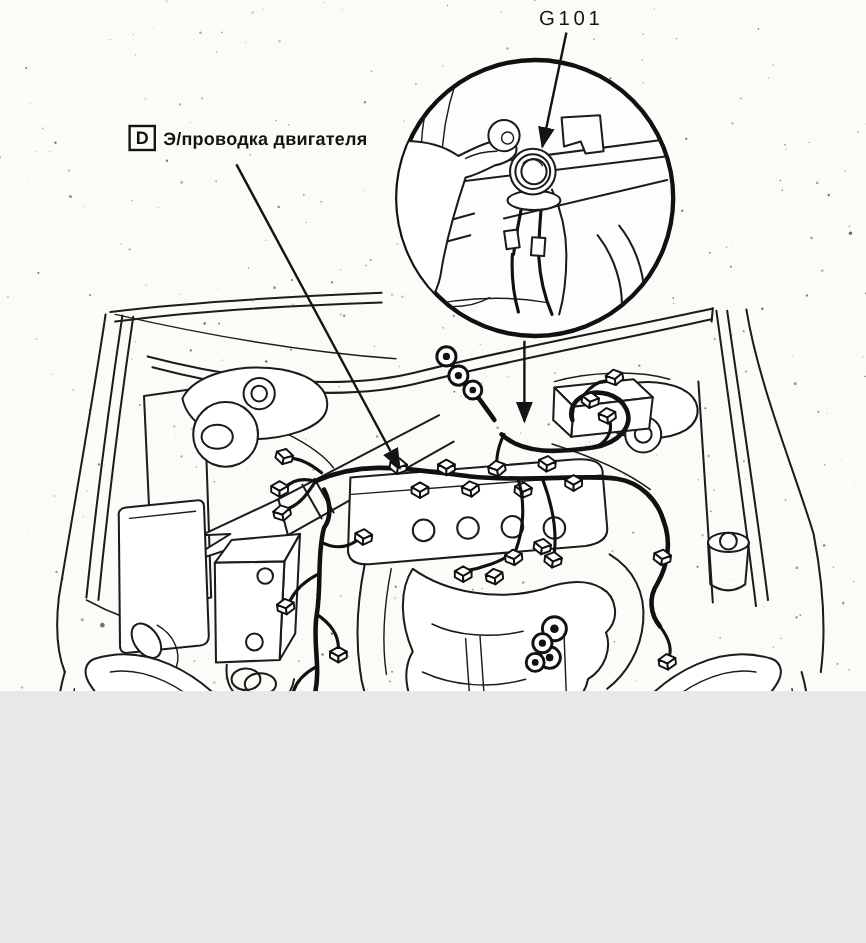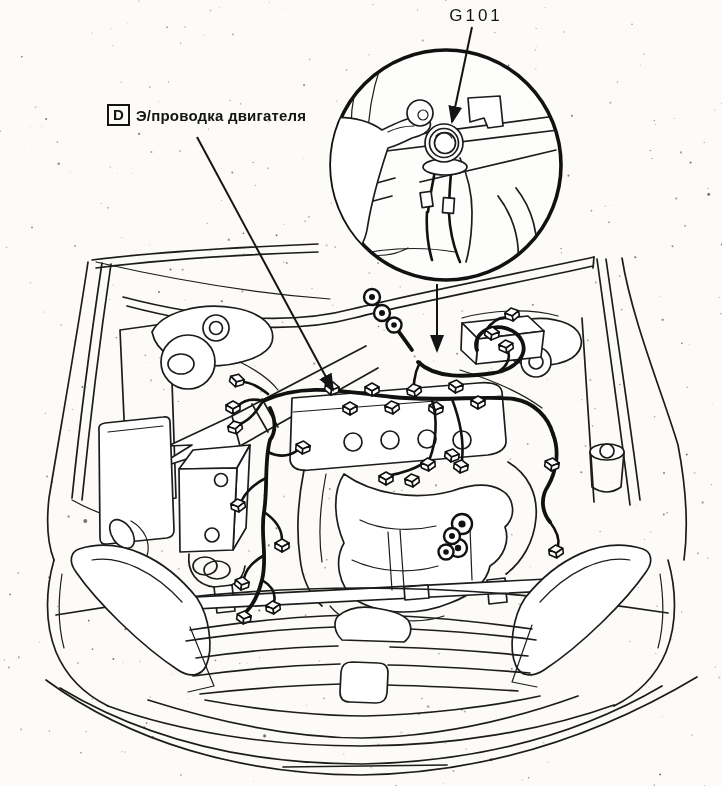--- a/index.html
+++ b/index.html
@@ -1,21 +1,21 @@
 <!DOCTYPE html>
 <html><head>
 <meta charset="utf-8">
 <style>
   :root{
     --ink:#1c1c1c;
     --paper:#fcfbf8;
   }
   html,body{margin:0;padding:0;background:#e8e8e8;}
   .page{
-    width:722px;height:786px;
+    width:722px;height:576px;
     background:var(--paper);
     position:relative;overflow:hidden;
     font-family:"Liberation Sans",sans-serif;
   }
   svg{display:block;width:722px;height:786px;}
   .s1{fill:none;stroke:var(--ink);stroke-width:1.7;stroke-linecap:round;stroke-linejoin:round;}
   .sw{fill:#ffffff;stroke:var(--ink);stroke-width:1.7;stroke-linejoin:round;}
   .s3{fill:none;stroke:var(--ink);stroke-width:1.2;stroke-linecap:round;}
   .hz{fill:none;stroke:#111;stroke-width:3.8;stroke-linecap:round;stroke-linejoin:round;}
   .hz2{fill:none;stroke:#111;stroke-width:2.6;stroke-linecap:round;}

